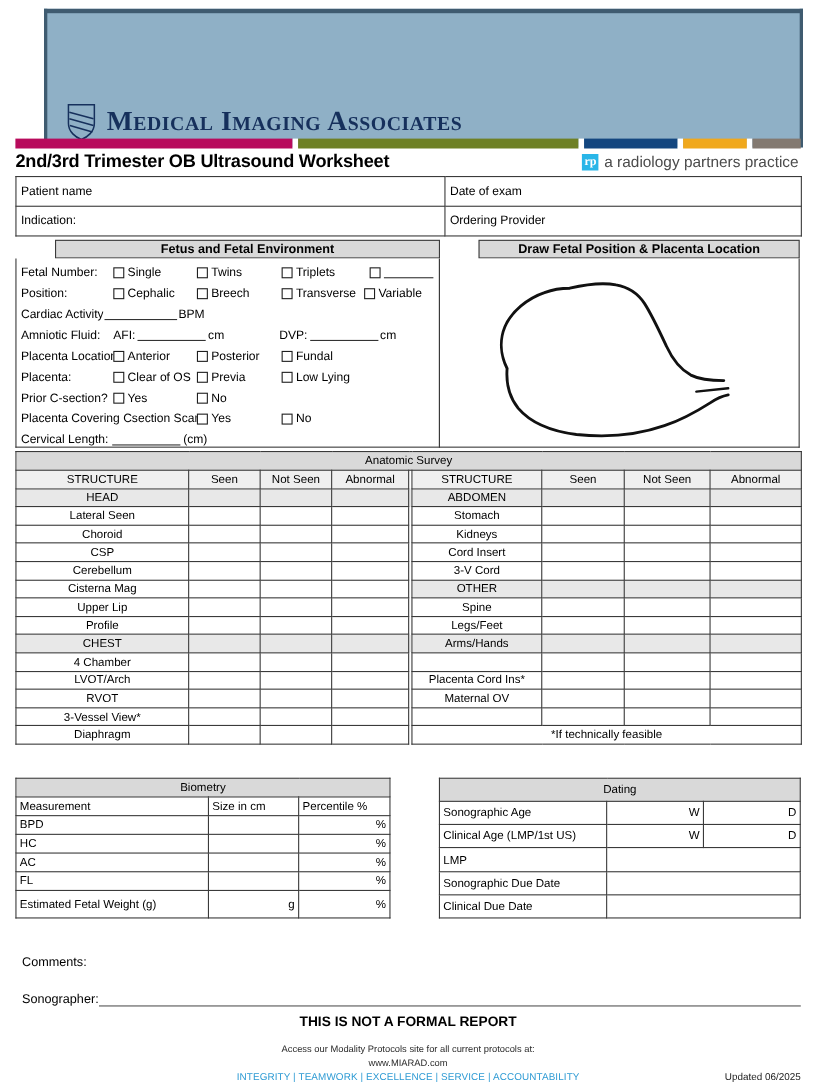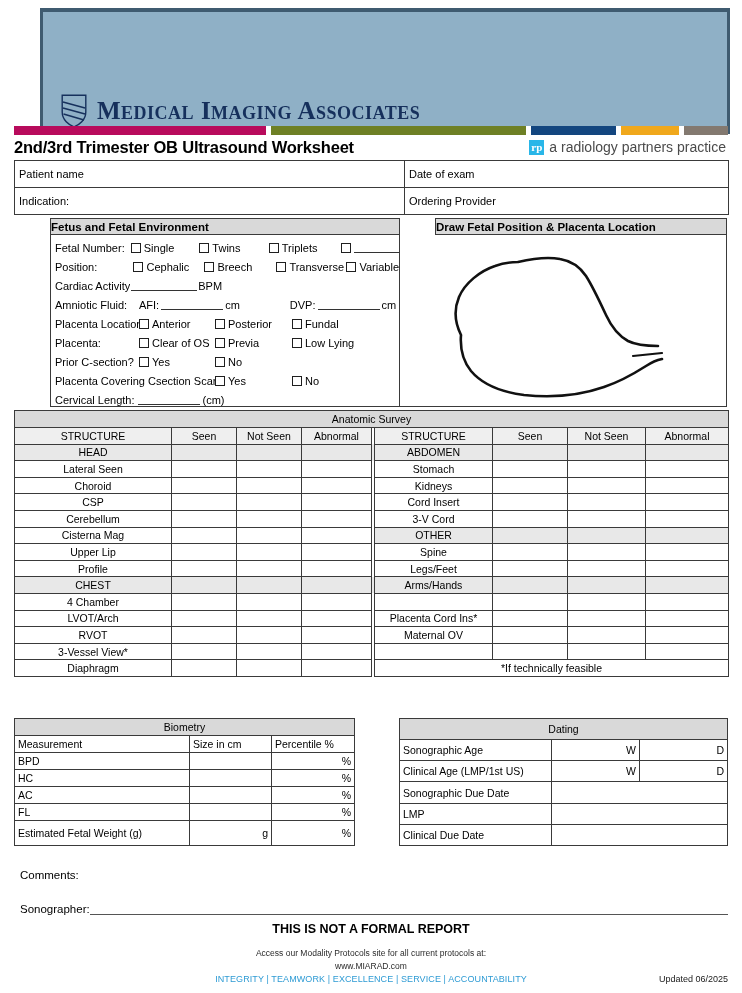--- a/index.html
+++ b/index.html
@@ -111,28 +111,28 @@
   
   #midsection {
     position: absolute; left: 14px; top: 218px; width: 714px;
     display: flex;
   }
   #fetal-env { width: 386px; }
   #draw-panel { width: 328px; margin-left: -1px; }
   .panel-title {
     border: 1px solid #3a3a3a;
     background: #d9d9d9;
-    text-align: left; font-weight: bold; font-size: 11.5px;
+    text-align: center; font-weight: bold; font-size: 11.5px;
     height: 17px; line-height: 16px; margin-left: 36px;
   }
   .panel-body {
     border: 1px solid #3a3a3a; border-top: none;
     background: #ffffff;
   }
-  #fetal-env .panel-body { height: 172px; padding: 3px 0 0 4px; margin-left: 36px; }
+  #fetal-env .panel-body { height: 172px; padding: 3px 0 0 4px; }
   #draw-panel .panel-body { height: 172px; position: relative; }
 
   .frow {
     display: flex; align-items: center;
     height: 19px; font-size: 11px;
     white-space: nowrap;
   }
   .flabel { display:inline-block; overflow:hidden; white-space:nowrap; }
   .cb {
     width: 10px; height: 10px;
@@ -150,21 +150,21 @@
   
   #anatomic {
     position: absolute; left: 14px; top: 410px; width: 714px;
   }
   #anatomic .sect-head { height: 17px; }
   #anatomic td { height: 16.6px; }
 
   
   #bottom-tables {
     position: absolute; left: 14px; top: 707px; width: 714px;
-    display: flex; justify-content: space-between; margin-top: 11px;
+    display: flex; justify-content: space-between;
   }
   #biometry { width: 340px; }
   #dating { width: 328px; }
   #biometry td, #dating td { height: 17px; font-size: 10.5px; }
   #biometry tr.efw td { height: 25px; }
 
   
   #comments-label {
     position: absolute; left: 20px; top: 869px;
     font-size: 11.5px;
@@ -635,25 +635,25 @@
         <td class="lft">Sonographic Age</td>
         <td class="rgt">W</td>
         <td class="rgt">D</td>
       </tr>
       <tr>
         <td class="lft">Clinical Age (LMP/1st US)</td>
         <td class="rgt">W</td>
         <td class="rgt">D</td>
       </tr>
       <tr>
+        <td class="lft">LMP</td>
+        <td colspan="2"></td>
+      </tr>
+      <tr>
         <td class="lft">Sonographic Due Date</td>
-        <td colspan="2"></td>
-      </tr>
-      <tr>
-        <td class="lft">LMP</td>
         <td colspan="2"></td>
       </tr>
       <tr>
         <td class="lft">Clinical Due Date</td>
         <td colspan="2"></td>
       </tr>
     </tbody>
   </table>
 </div>
 

